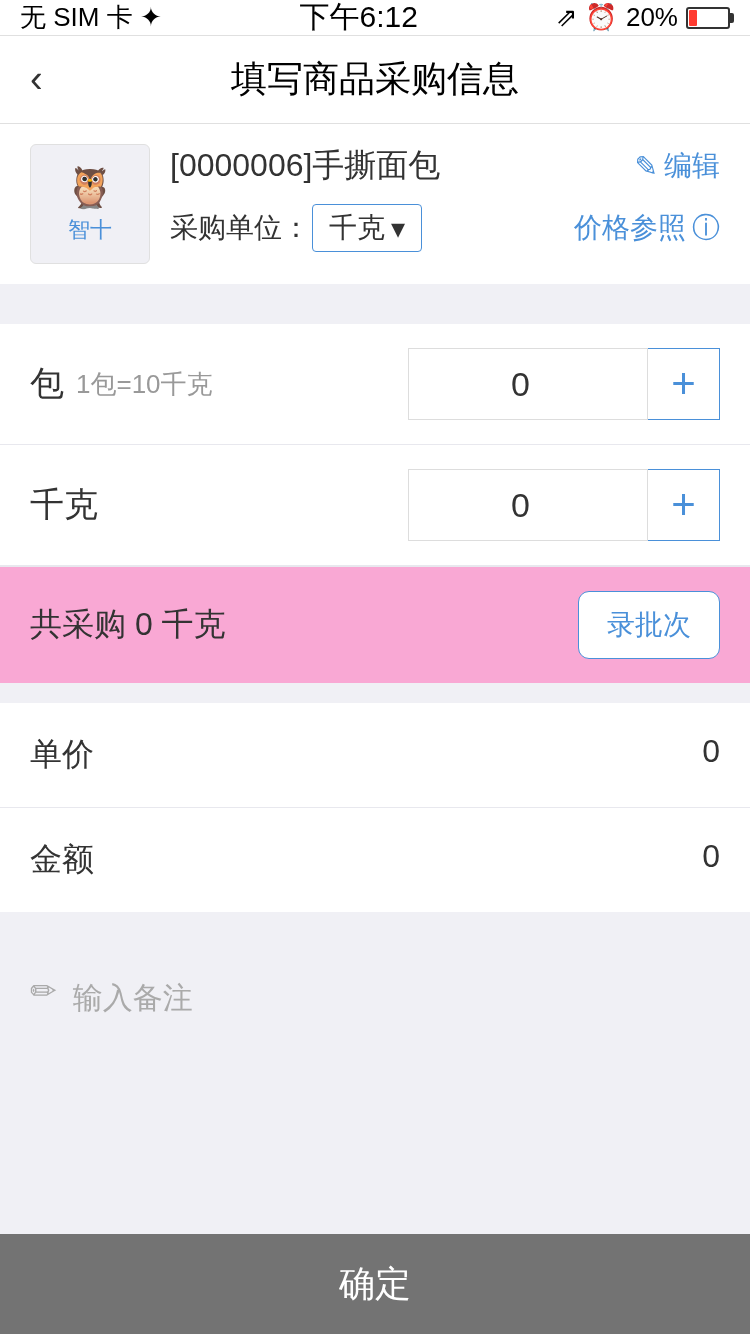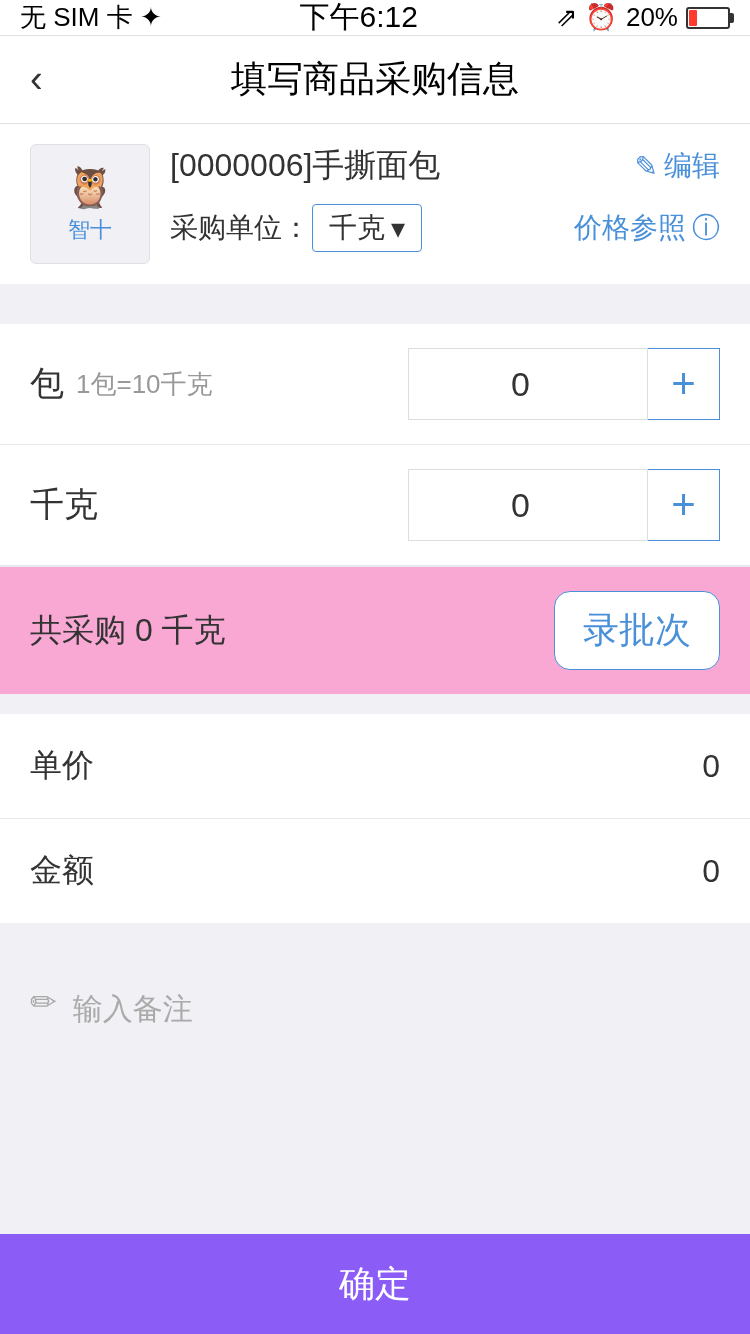--- a/index.html
+++ b/index.html
@@ -245,40 +245,40 @@
       background: #f9a8d4;
       border-top: 1px solid #e8e8ee;
     }
     .total-label {
       font-size: 32px;
       color: #333;
     }
     .record-btn {
       border: 1px solid #4a90d9;
       padding: 14px 28px;
-      font-size: 36px;
-      color: #4a90d9;
-      background: #fff;
-      cursor: pointer;
-      border-radius: 16px;
+      font-size: 28px;
+      color: #4a90d9;
+      background: #fff;
+      cursor: pointer;
+      border-radius: 11px;
     }
 
     
     .section-divider {
       height: 20px;
       background: #f0f0f5;
     }
 
     
     .price-section {
       background: #fff;
     }
     .price-row {
       display: flex;
-      align-items: center;
+      align-items: flex-start;
       justify-content: space-between;
       padding: 30px 30px;
       border-bottom: 1px solid #e8e8ee;
     }
     .price-row:last-child {
       border-bottom: none;
     }
     .price-label {
       font-size: 32px;
       color: #333;
@@ -315,21 +315,21 @@
       min-height: 200px;
     }
 
     
     .confirm-btn {
       position: fixed;
       bottom: 0;
       left: 0;
       width: 750px;
       height: 100px;
-      background: #8b5cf6;
+      background: #737373;
       color: #fff;
       font-size: 36px;
       display: flex;
       align-items: center;
       justify-content: center;
       cursor: pointer;
       border: none;
     }
 
     

